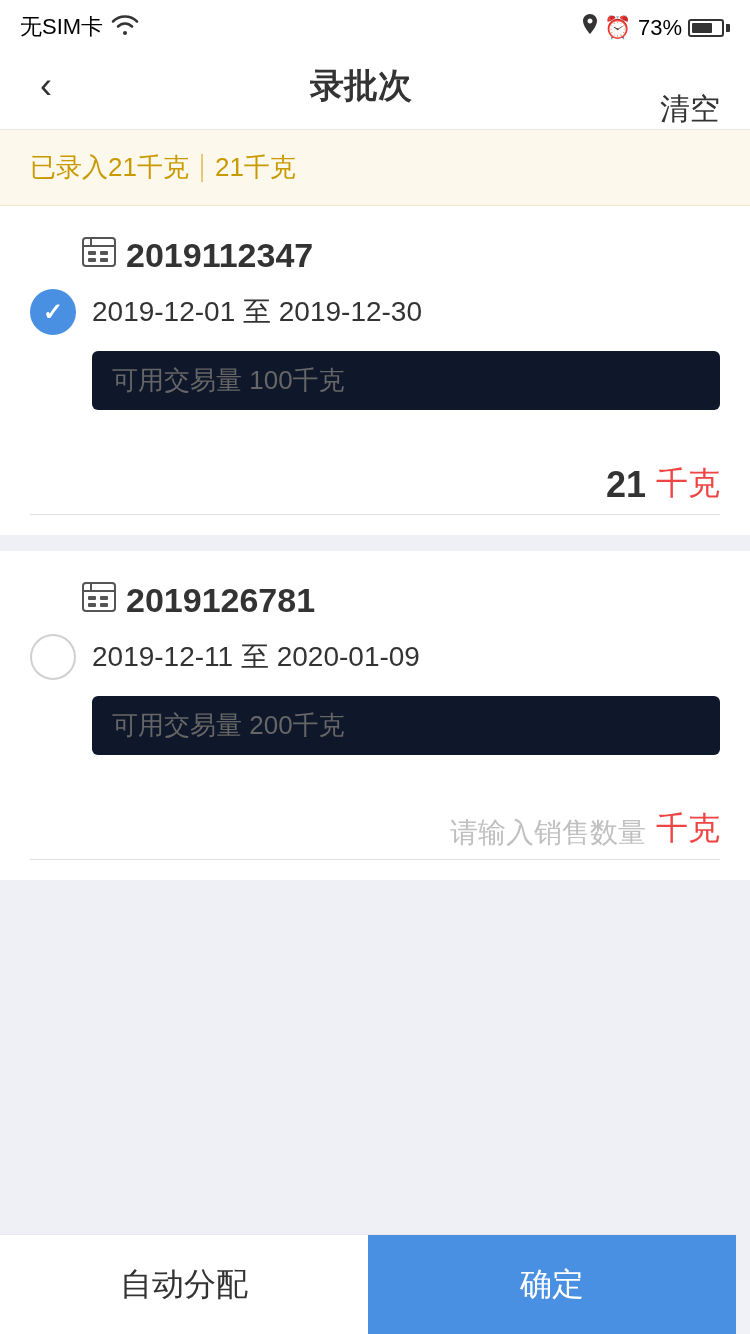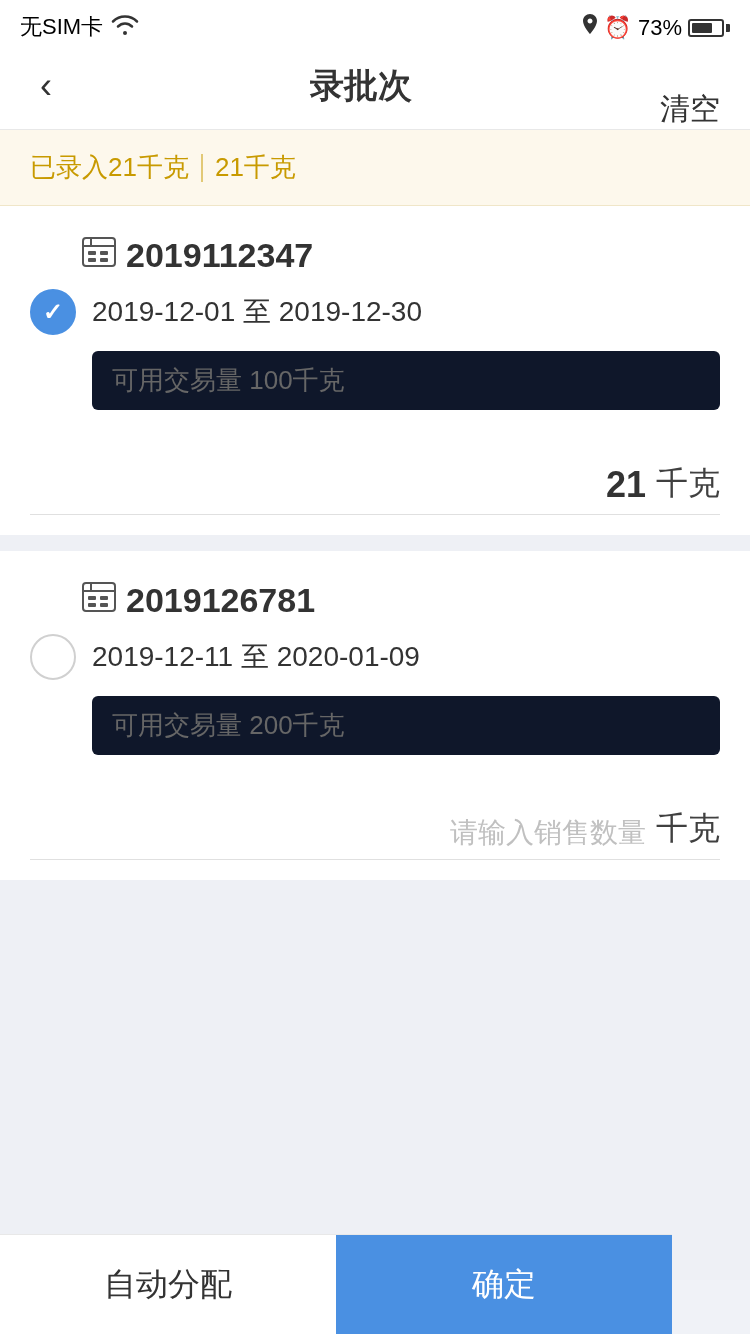--- a/index.html
+++ b/index.html
@@ -202,21 +202,21 @@
       min-width: 120px;
       background: transparent;
     }
     .qty-input::placeholder {
       color: #c0c0c0;
       font-weight: 400;
       font-size: 28px;
     }
     .qty-unit {
       font-size: 32px;
-      color: #404040;
+      color: #ef4444;
       font-weight: 500;
     }
     .input-underline {
       border-bottom: 1px solid #e0e0e0;
       padding-bottom: 8px;
       display: flex;
       align-items: flex-end;
       justify-content: flex-end;
       gap: 10px;
     }
@@ -225,21 +225,21 @@
     .section-divider {
       height: 16px;
       background: #eef0f5;
     }
 
     
     .bottom-bar {
       position: fixed;
       bottom: 0;
       left: 0;
-      width: 672px;
+      width: 736px;
       height: 100px;
       display: flex;
       background: #3b82f6;
       border-top: 1px solid #e8e8e8;
     }
     .btn-auto {
       flex: 1;
       display: flex;
       align-items: center;
       justify-content: center;

